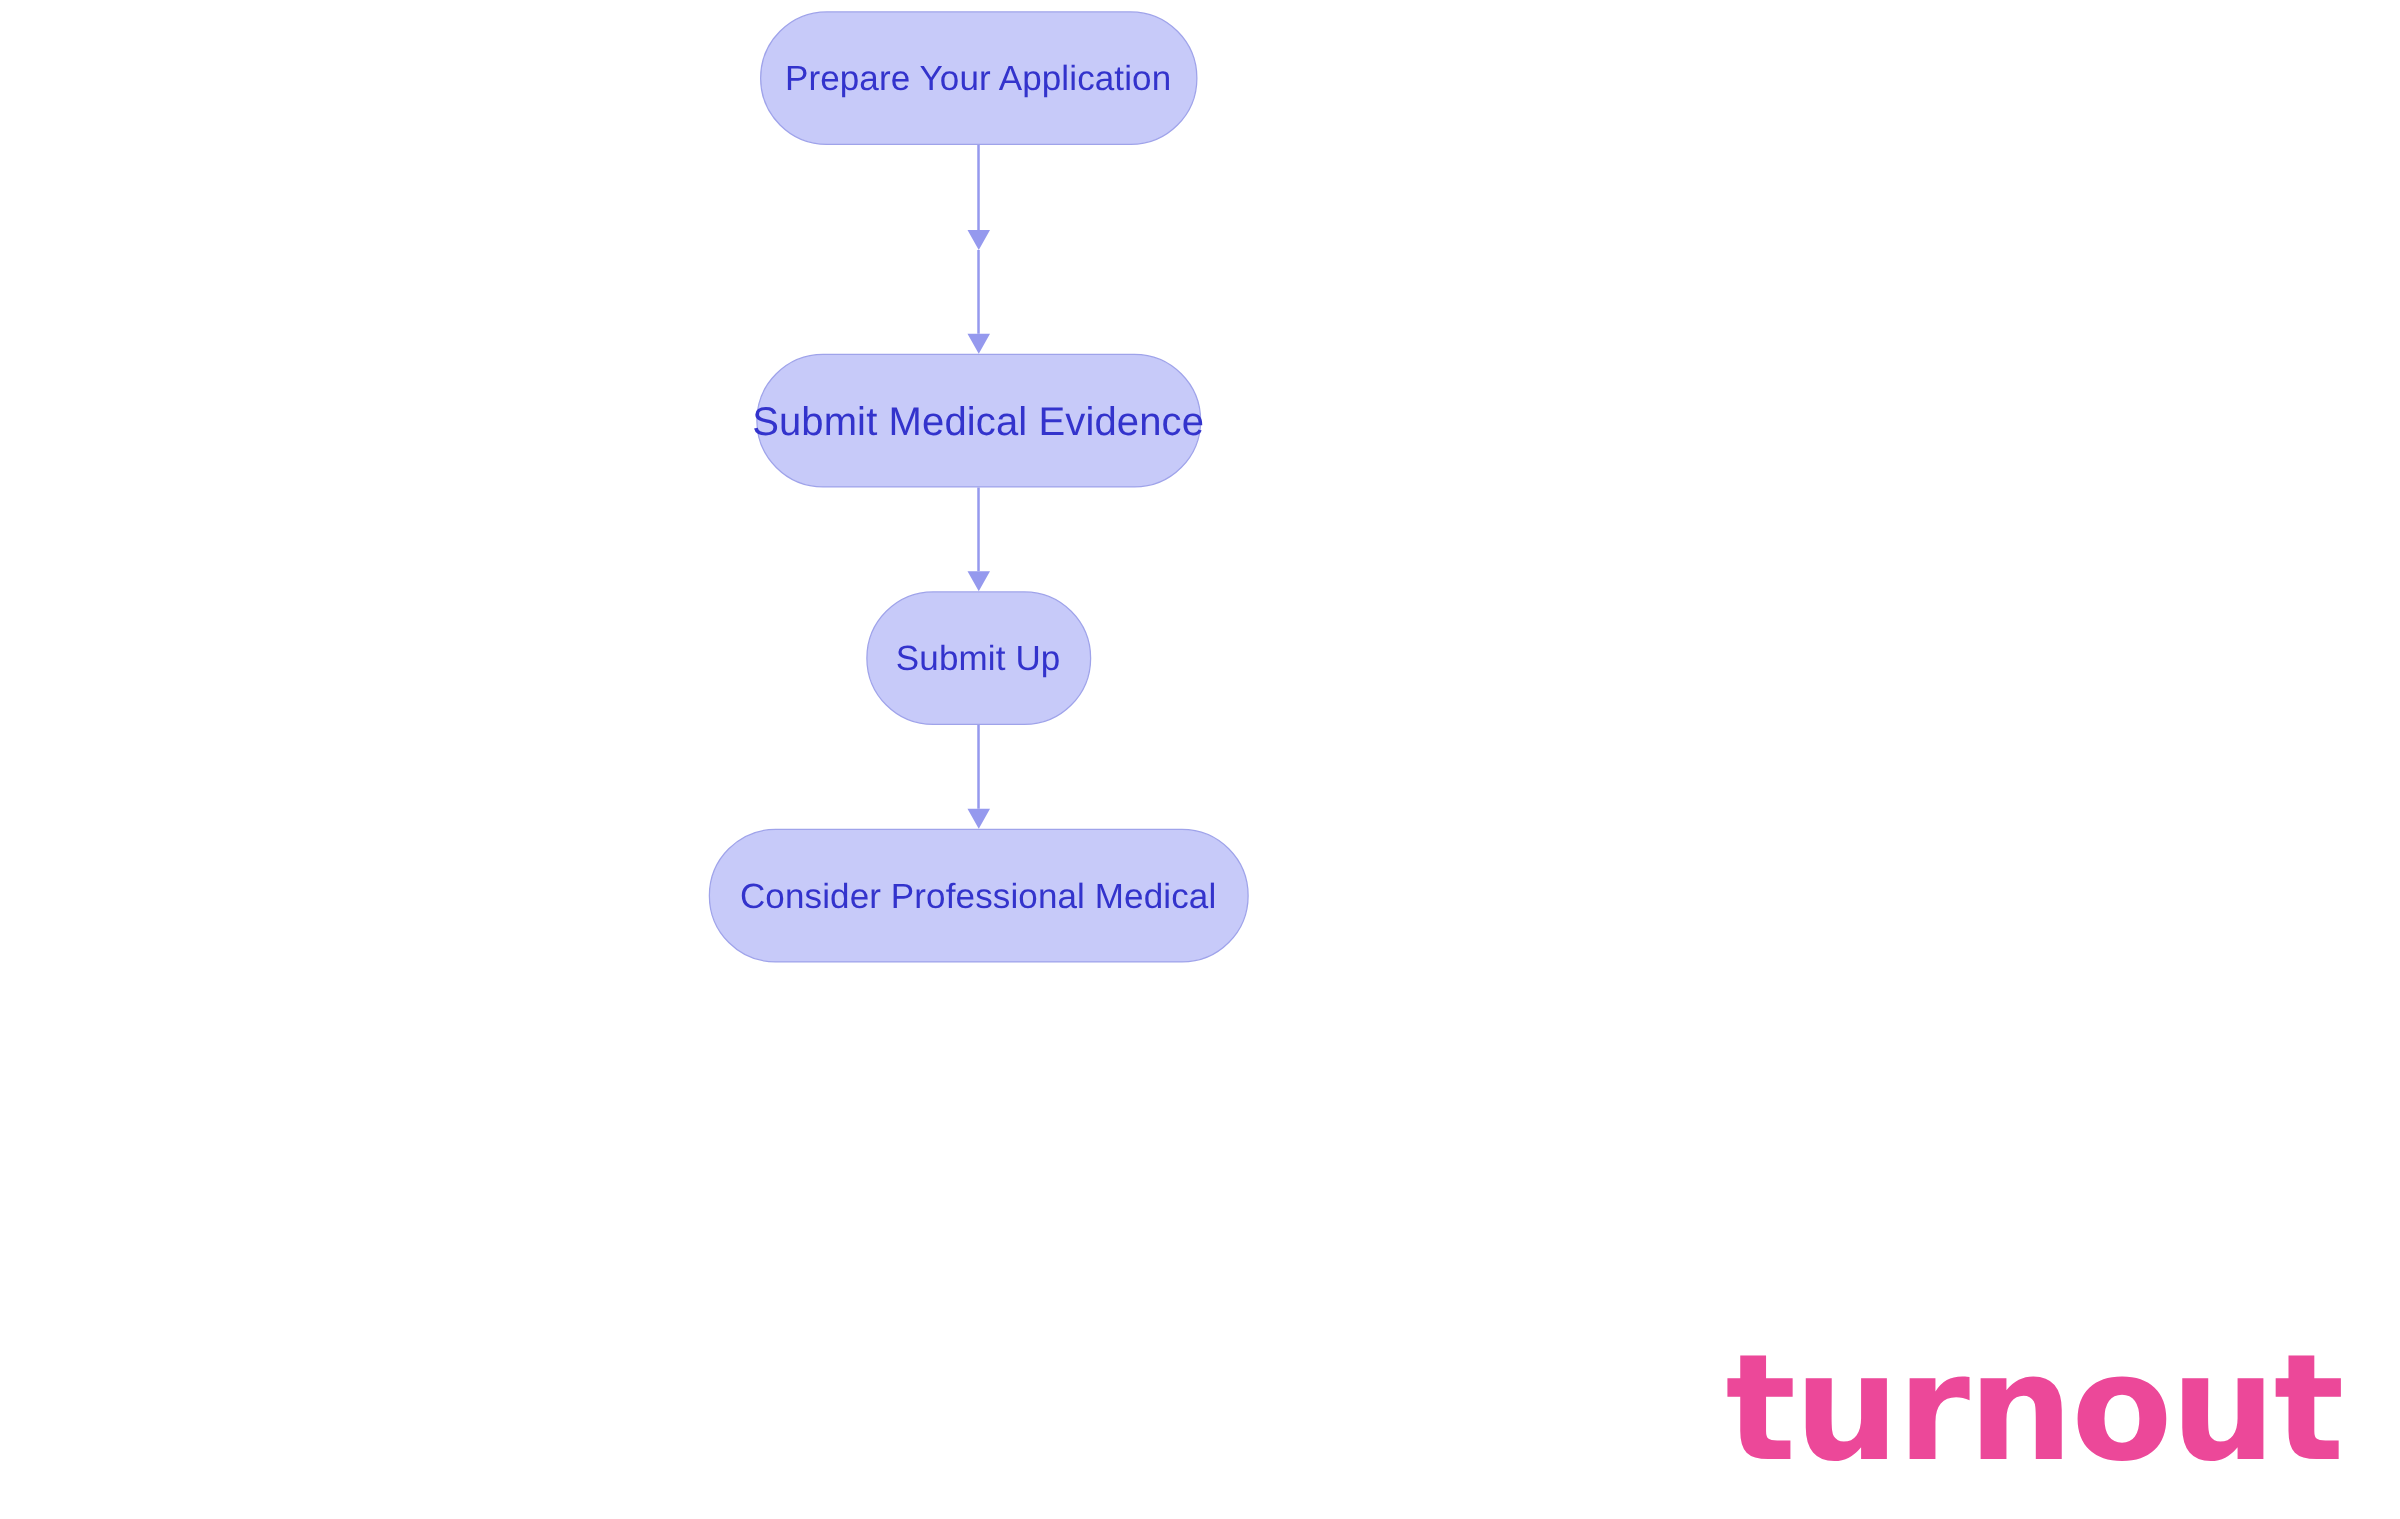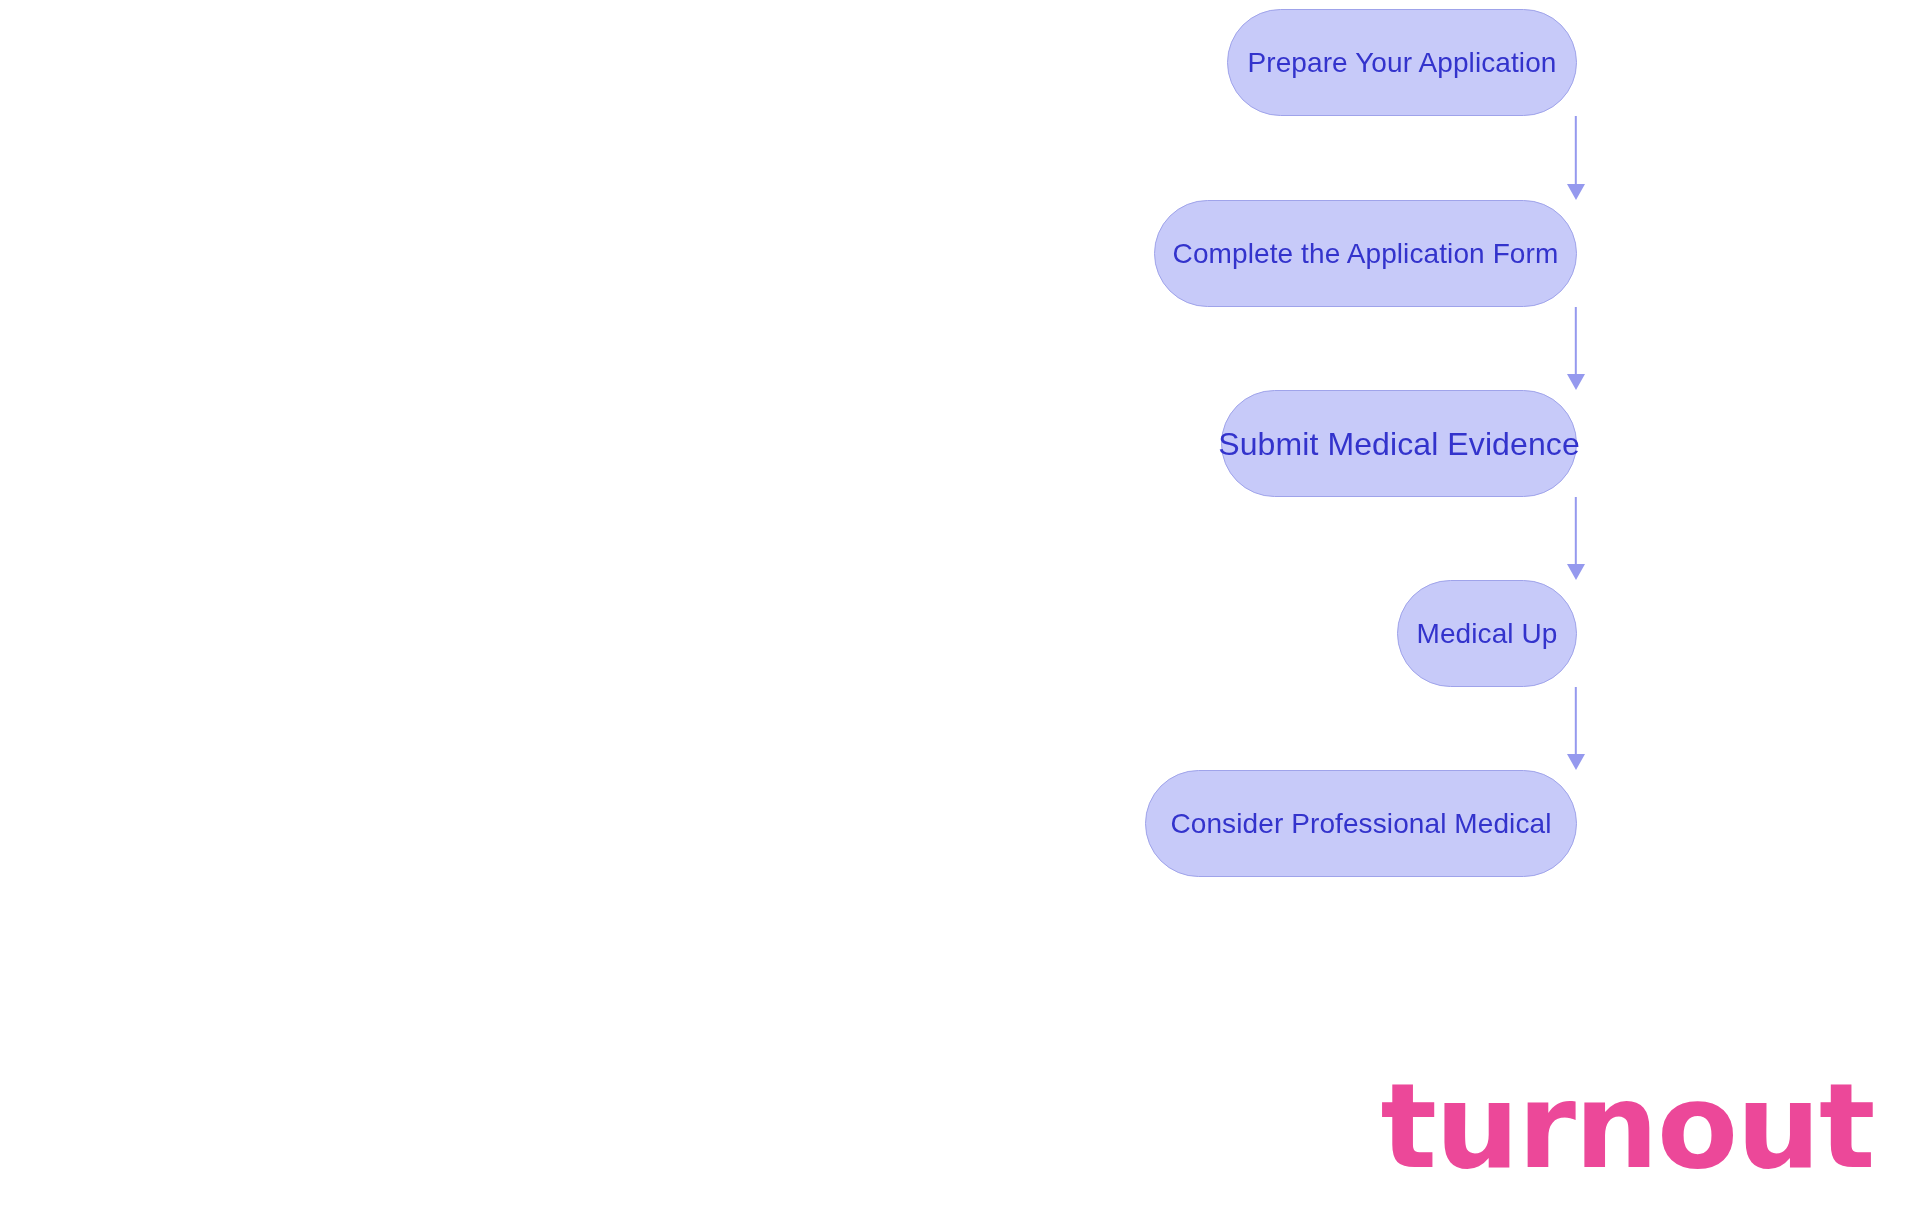--- a/index.html
+++ b/index.html
@@ -22,22 +22,21 @@
     height: 1215px;
   }
 
   .flow-column {
     position: absolute;
     left: 0;
     top: 0;
     width: 1565px;
     display: flex;
     flex-direction: column;
-    align-items: flex-end;
-    padding-left: 12px;
+    align-items: center;
   }
 
   .node {
     box-sizing: border-box;
     background: #c7caf9;
     border: 1.6px solid #9fa3ea;
     border-radius: 999px;
     color: #3333cc;
     display: flex;
     align-items: center;
@@ -117,40 +116,37 @@
 
     <div class="node node-0">
       <span class="node-label">Prepare Your Application</span>
     </div>
 
     <div class="connector conn-0">
       <span class="line"></span>
       <span class="head"></span>
     </div>
 
-    <div class="node node-1">
-      <span class="node-label">Complete the Application Form</span>
-    </div>
 
     <div class="connector conn-1">
       <span class="line"></span>
       <span class="head"></span>
     </div>
 
     <div class="node node-2">
       <span class="node-label">Submit Medical Evidence</span>
     </div>
 
     <div class="connector conn-2">
       <span class="line"></span>
       <span class="head"></span>
     </div>
 
     <div class="node node-3">
-      <span class="node-label">Medical Up</span>
+      <span class="node-label">Submit Up</span>
     </div>
 
     <div class="connector conn-3">
       <span class="line"></span>
       <span class="head"></span>
     </div>
 
     <div class="node node-4">
       <span class="node-label">Consider Professional Medical</span>
     </div>

